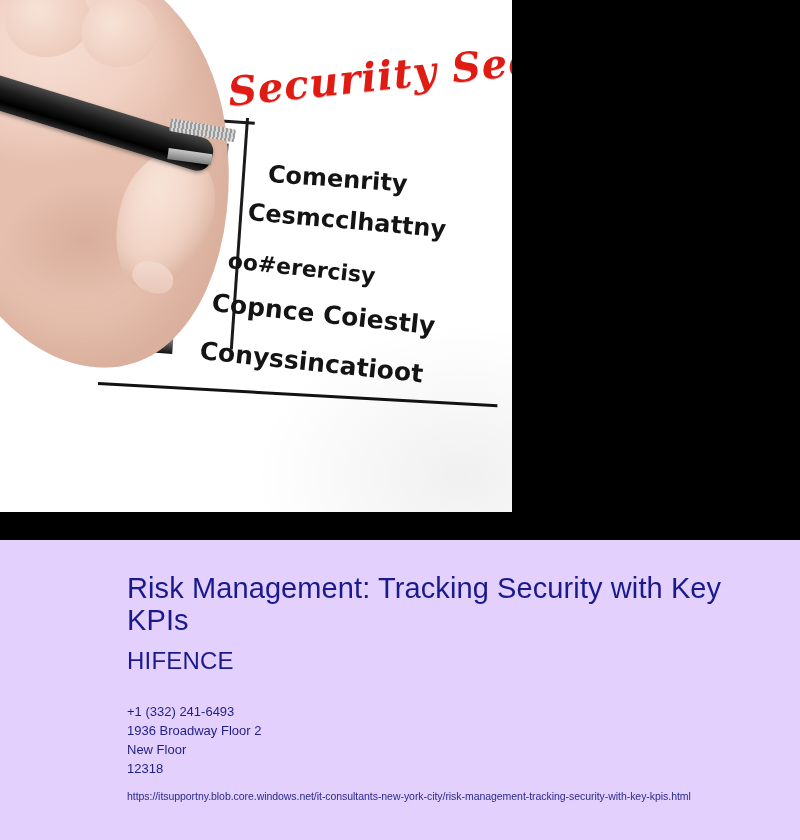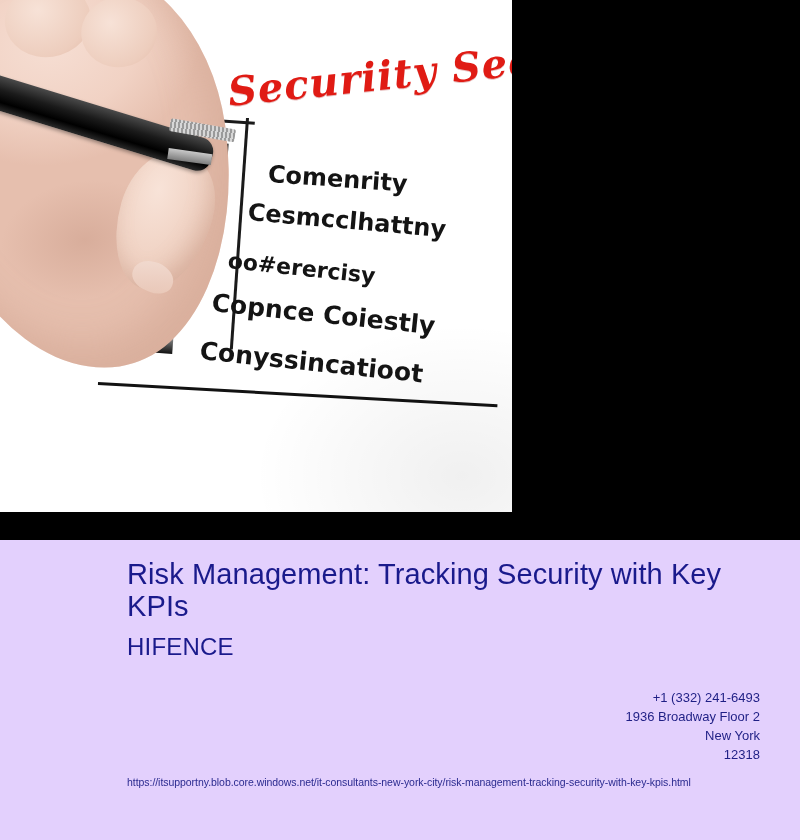--- a/index.html
+++ b/index.html
@@ -148,21 +148,21 @@
   
   .black-right{position:absolute;left:512px;top:0;width:288px;height:540px;background:#000;}
   .black-bottom{position:absolute;left:0;top:512px;width:800px;height:28px;background:#000;}
 
   
   .info{
     position:absolute;left:0;top:540px;
     width:800px;height:300px;
     background:#e3d0fd;
   }
-  .info-inner{position:absolute;left:127px;top:18px;right:40px;}
+  .info-inner{position:absolute;left:127px;top:32px;right:40px;}
 
   .title{
     margin:0;
     color:#1a1a8c;
     font-size:29px;
     font-weight:normal;
     line-height:1.12;
     max-width:610px;
     letter-spacing:.1px;
   }
@@ -170,21 +170,20 @@
     margin:10px 0 0 0;
     color:#1a1a8c;
     font-size:24px;
     font-weight:normal;
     letter-spacing:.2px;
   }
   .contact{
     margin:27px 0 0 0;
     padding:0;
     list-style:none;
-    text-align:right;
   }
   .contact li{
     color:#1f1f85;
     font-size:13px;
     line-height:19px;
   }
   .url{
     display:block;
     margin-top:12px;
     color:#2a2a8f;
@@ -245,21 +244,21 @@
   <div class="info">
     <div class="info-inner">
 
       <h1 class="title">Risk Management: Tracking Security with Key KPIs</h1>
 
       <h2 class="subtitle">HIFENCE</h2>
 
       <ul class="contact">
         <li>+1 (332) 241-6493</li>
         <li>1936 Broadway Floor 2</li>
-        <li>New York</li>
+        <li>New Floor</li>
         <li>12318</li>
       </ul>
 
       <a class="url" href="#">https://itsupportny.blob.core.windows.net/it-consultants-new-york-city/risk-management-tracking-security-with-key-kpis.html</a>
 
     </div>
   </div>
 
 </div>
 

